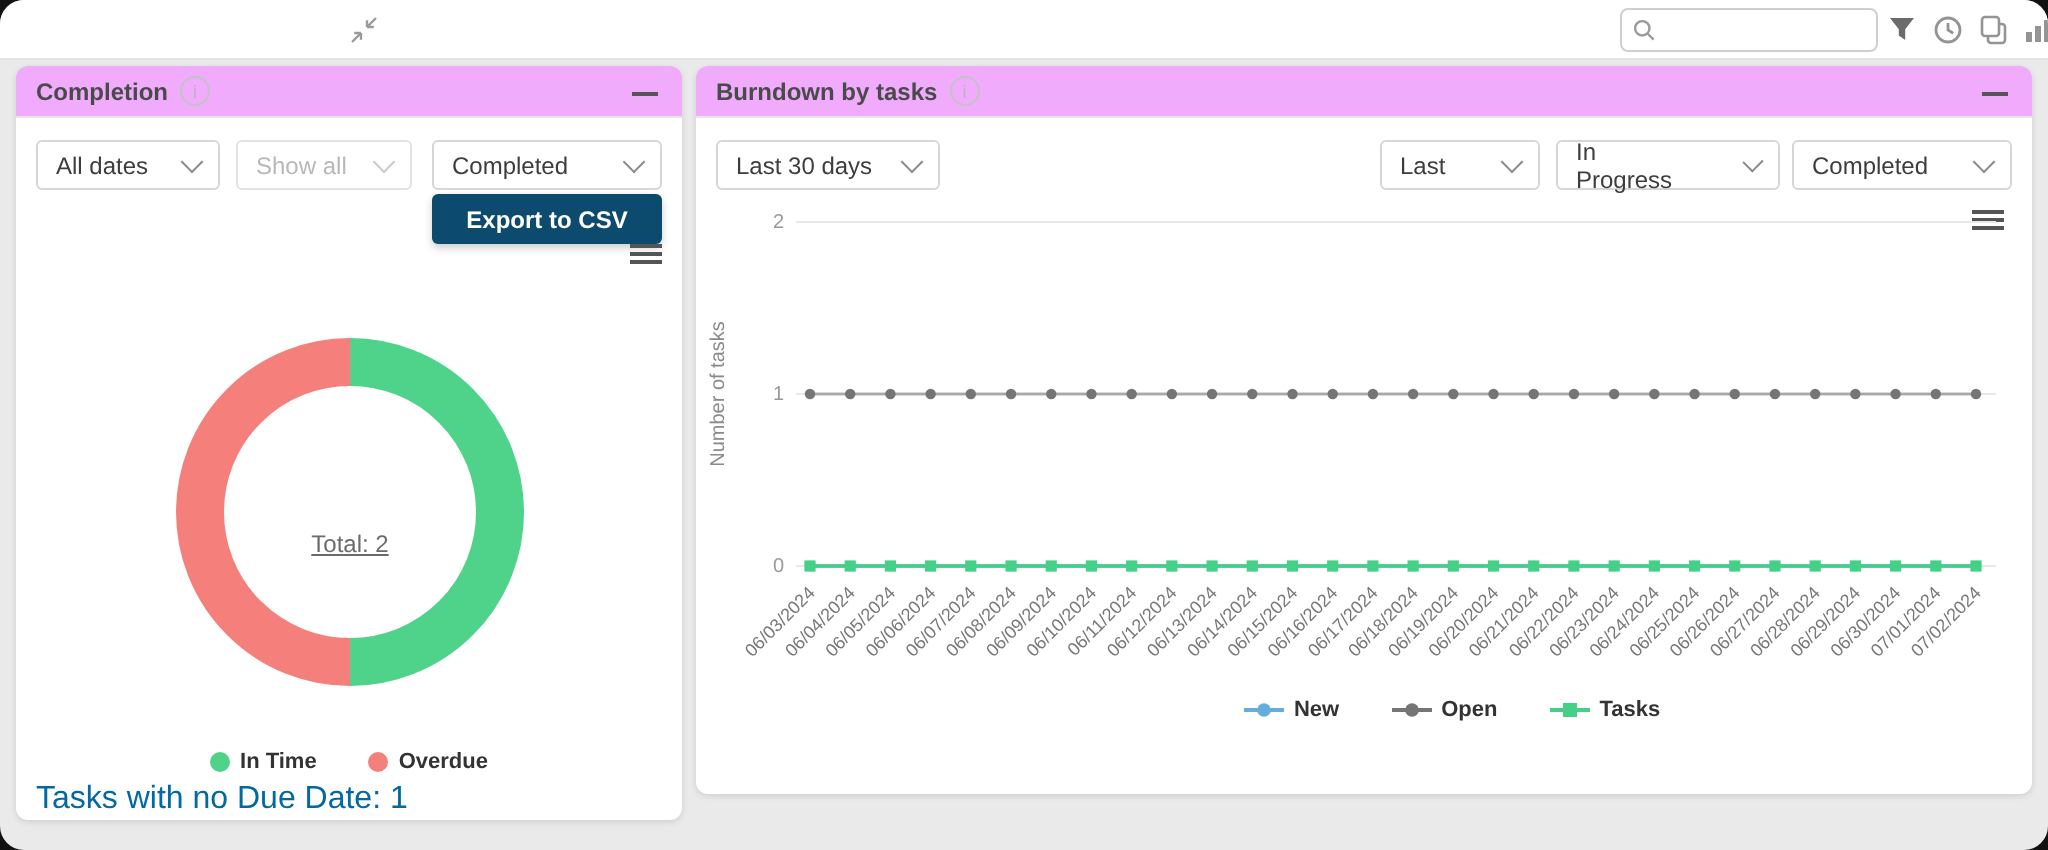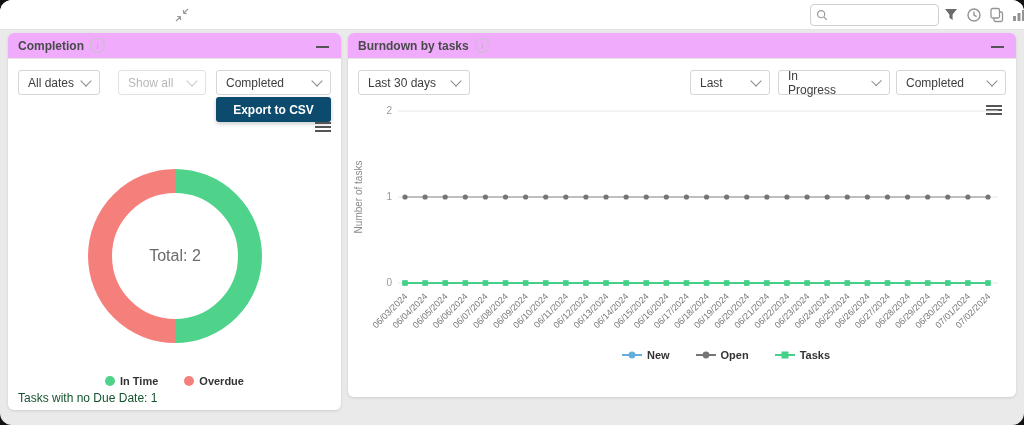--- a/index.html
+++ b/index.html
@@ -23,25 +23,25 @@
   
   .sel{position:absolute;height:25px;border:1px solid #d6d6d6;border-radius:3px;background:#fff;display:flex;align-items:center;justify-content:space-between;padding:0 9px;box-sizing:border-box;font-size:12px;color:#3d3d3d;cursor:pointer;}
   .sel .chev{width:7px;height:7px;border-right:1.5px solid #8a8a8a;border-bottom:1.5px solid #8a8a8a;transform:rotate(45deg);margin-top:-4px;}
   .sel.disabled{border-color:#e2e2e2;color:#b8b8b8;cursor:default;}
   .sel.disabled .chev{border-color:#c9c9c9;}
   .export-btn{position:absolute;background:#0c4a6e;color:#fff;font-size:12px;font-weight:bold;border:none;border-radius:3px;display:flex;align-items:center;justify-content:center;cursor:pointer;box-shadow:0 2px 4px rgba(0,0,0,.2);font-family:"Liberation Sans",sans-serif;}
   .hamburger{position:absolute;width:16px;height:12px;cursor:pointer;}
   .hamburger span{display:block;height:2px;background:#555;margin-bottom:2px;}
   
   #donut-wrap{position:absolute;left:72px;top:128px;width:190px;height:190px;}
-  #donut-center{position:absolute;left:0;top:0;width:190px;height:190px;display:flex;align-items:center;justify-content:center;font-size:16px;color:#6b6b6b;}
+  #donut-center{position:absolute;left:0;top:16px;width:190px;height:190px;display:flex;align-items:center;justify-content:center;font-size:12px;color:#6b6b6b;text-decoration:underline;}
   .legend-row{position:absolute;display:flex;justify-content:center;gap:26px;width:100%;}
   .legend-item{display:flex;align-items:center;gap:5px;font-size:11px;font-weight:bold;color:#333;cursor:pointer;}
   .legend-dot{width:10px;height:10px;border-radius:50%;}
-  .footer-note{position:absolute;left:10px;top:358px;font-size:12px;color:#14532d;}
+  .footer-note{position:absolute;left:10px;top:358px;font-size:16px;color:#0369a1;}
   
   #burndown-svg{position:absolute;left:2px;top:64px;}
   #burndown-legend{top:316px;margin-left:44px;}
   .lg-mark{display:inline-block;}
 </style>
 </head>
 <body>
 
 <div class="window">
 
@@ -73,21 +73,21 @@
       <rect x="11" y="3" width="3" height="11" fill="#949494"></rect>
     </svg>
   </div>
 
   <div class="panel" id="panel-completion">
     <div class="panel-header">
       <span class="panel-title">Completion</span>
       <i class="info-ic"></i>
       <span class="minimize-btn" style="top:13px"></span>
     </div>
-    <div class="sel" style="left:10px;top:37px;width:82px;">
+    <div class="sel" style="left:10px;top:37px;width:92px;">
       <span>All dates</span>
         <span class="chev"></span>
     </div>
     <div class="sel disabled" style="left:110px;top:37px;width:88px;">
       <span>Show all</span>
         <span class="chev"></span>
     </div>
     <div class="sel" style="left:208px;top:37px;width:115px;">
       <span>Completed</span>
         <span class="chev"></span>

